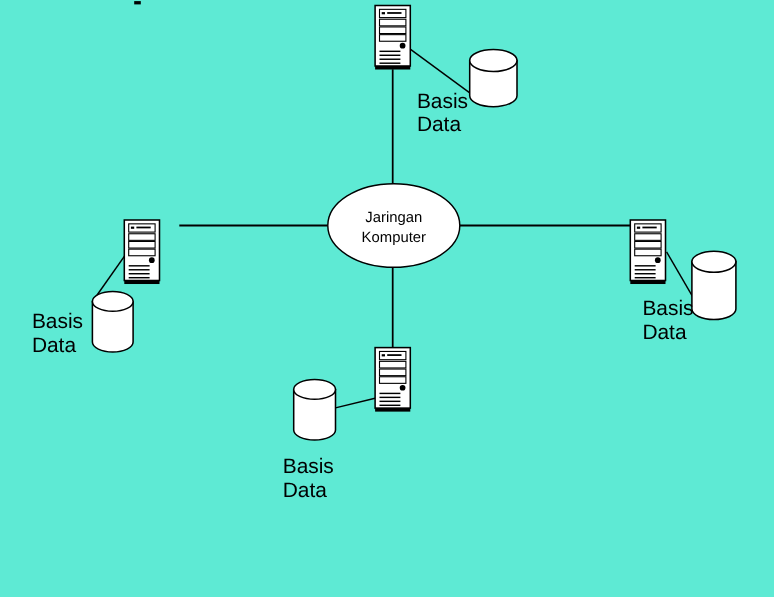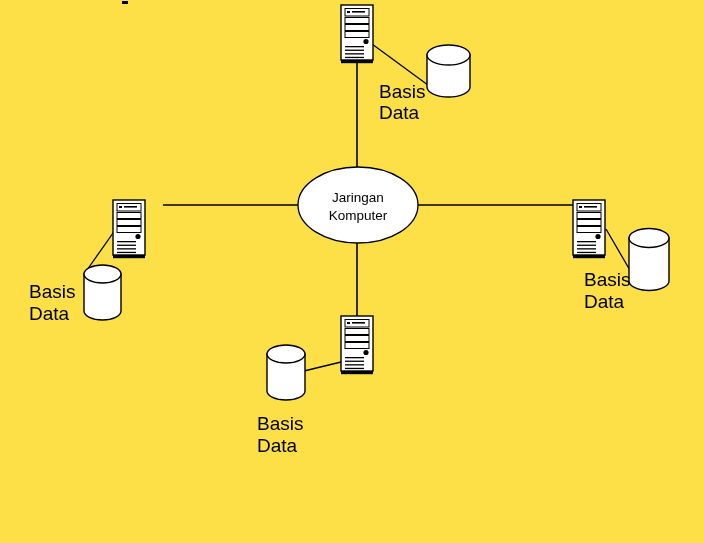--- a/index.html
+++ b/index.html
@@ -8,21 +8,21 @@
     padding: 0;
     background: #ffffff;
   }
   body {
     font-family: "Liberation Sans", sans-serif;
   }
   #canvas {
     position: relative;
     width: 704px;
     height: 543px;
-    background: #fde047;
+    background: #5eead4;
     overflow: hidden;
   }
   #diagram-svg {
     position: absolute;
     left: 0;
     top: 0;
     width: 704px;
     height: 543px;
     display: block;
   }

